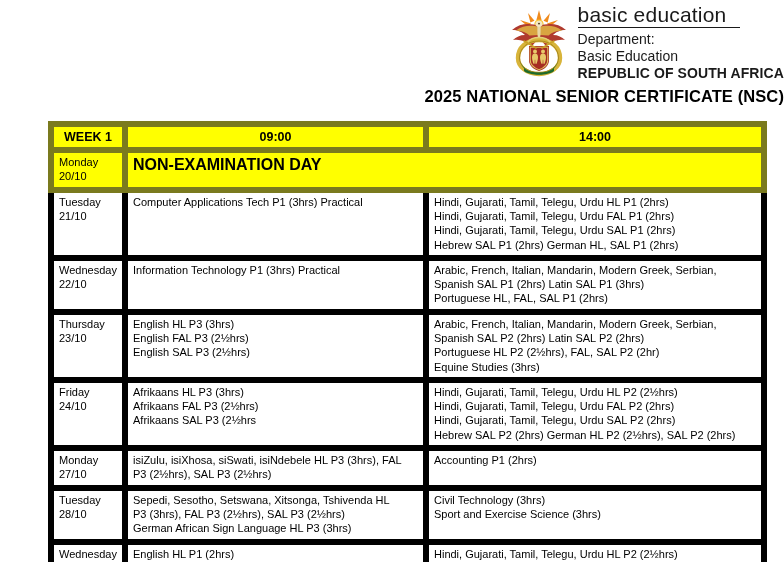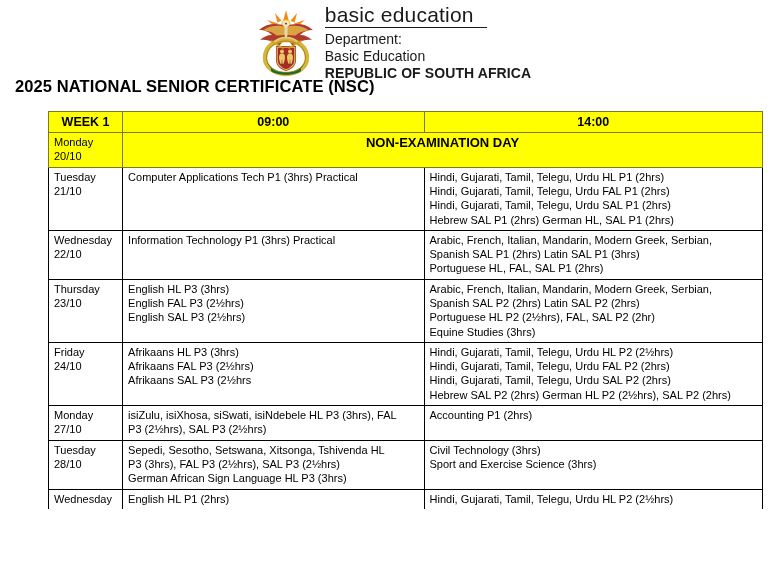--- a/index.html
+++ b/index.html
@@ -12,21 +12,21 @@
     height: 562px;
     overflow: hidden;
     font-family: "Liberation Sans", sans-serif;
     color: #000000;
   }
 
   
   .letterhead {
     display: flex;
     align-items: center;
-    justify-content: center;
+    justify-content: flex-end;
     gap: 6px;
     padding-top: 10px;
     height: 76px;
     box-sizing: border-box;
   }
   .coat-wrap {
     width: 66px;
     height: 70px;
     flex: 0 0 66px;
     position: relative;
@@ -50,42 +50,43 @@
   .brand-sub {
     margin-top: 3px;
     font-size: 14px;
     line-height: 1.22;
     color: #1a1a1a;
   }
   .brand-sub .bold { font-weight: bold; letter-spacing: .1px; }
 
   
   .doc-title {
-    text-align: left;
+    text-align: right;
     font-weight: bold;
     font-size: 16.5px;
     line-height: 1.32;
+    margin-top: 10px;
     letter-spacing: .1px;
     padding-left: 15px;
   }
   .doc-title div { white-space: nowrap; }
 
   
   .table-wrap {
     margin: 13px 0 0 48px;
     width: 715px;
   }
   table.timetable {
     border-collapse: collapse;
     table-layout: fixed;
     width: 715px;
     font-size: 11px;
   }
   table.timetable td {
-    border: 1px solid #000000;
+    border: 6px solid #000000;
     padding: 2px 5px 3px 5px;
     vertical-align: top;
     line-height: 1.30;
   }
   col.c-day   { width: 74px; }
   col.c-am    { width: 301px; }
   col.c-pm    { width: 338px; }
 
   
   tr.week-row td {
@@ -108,23 +109,23 @@
   }
   td.day .d-line { display: block; }
 
   
   tr.nonexam td {
     background: #ffff00;
     border-color: #7a7a1e;
   }
   tr.nonexam td.day { font-weight: normal; }
   td.nonexam-cell {
-    text-align: center;
+    text-align: left;
     font-weight: bold;
-    font-size: 13px;
+    font-size: 16px;
     vertical-align: middle;
   }
 
   .cell-line { display: block; white-space: pre-wrap; }
 
   
   tr.clipped td { border-bottom: none; }
 </style>
 </head>
 <body>

